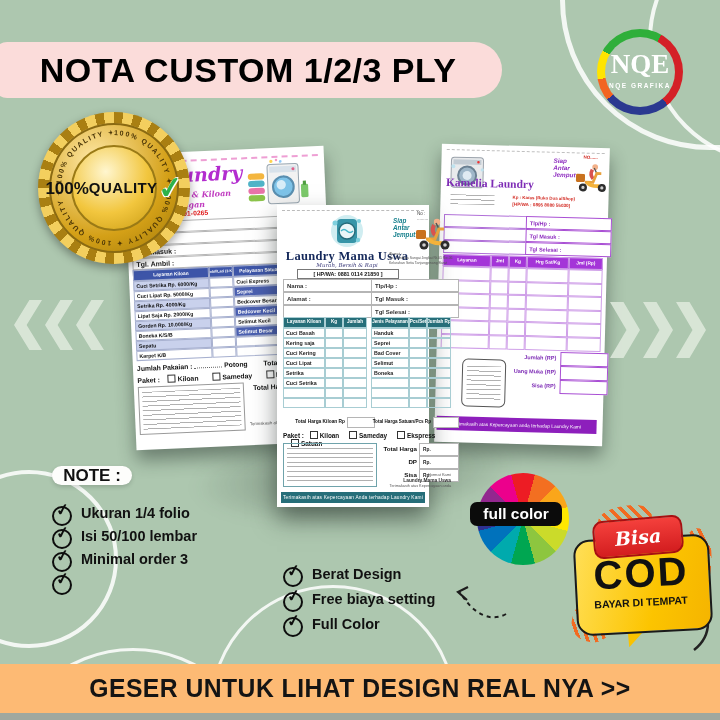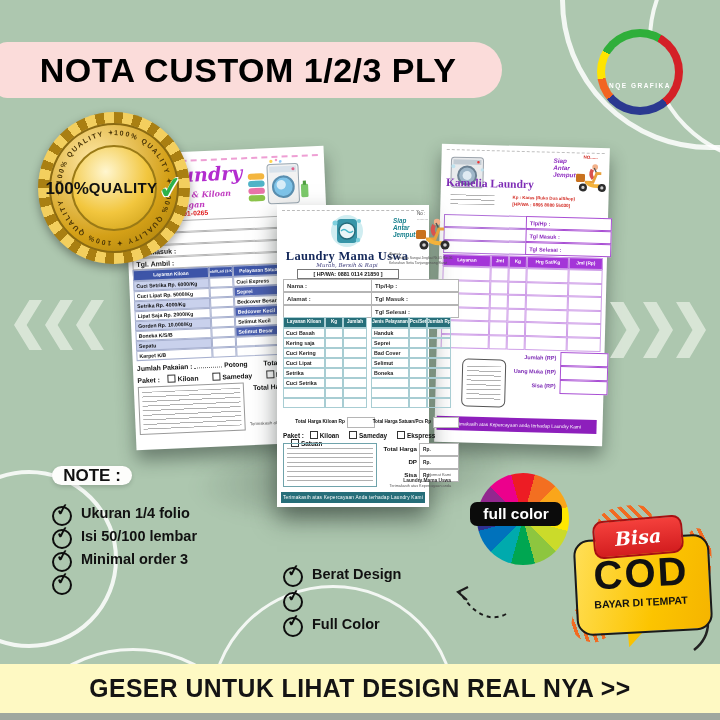--- a/index.html
+++ b/index.html
@@ -444,20 +444,22 @@
 
   <div class="abs" style="left:-6px;top:42px;width:508px;height:56px;background:#fbdcda;border-radius:14px 30px 30px 14px;z-index:7;
               display:flex;align-items:center;justify-content:center">
     <span style="font-size:34px;font-weight:700;letter-spacing:.5px;color:#000000">NOTA CUSTOM 1/2/3 PLY</span>
   </div>
 
   <div class="abs" style="left:597px;top:29px;width:86px;height:86px;z-index:7">
     <div class="abs" style="inset:0;border-radius:50%;
          background:conic-gradient(from -60deg,#2faf3a 0 90deg,#d42027 90deg 200deg,#2b3990 200deg 290deg,#f26522 290deg 320deg,#ffe400 320deg 360deg)"></div>
     <div class="abs" style="inset:8px;border-radius:50%;background:#adc7af"></div>
+    <div class="abs" style="left:0;top:20px;width:86px;text-align:center;font-size:27px;font-weight:900;color:#fff;letter-spac
+ing:1px;font-family:'Liberation Serif',serif">NQE</div>
     <div class="abs" style="left:0;top:53px;width:86px;text-align:center;font-size:6.5px;font-weight:700;color:#fff;letter-spacing:1.5px">NQE GRAFIKA</div>
   </div>
 
   <div class="chL" style="left:14px;top:300px;z-index:6"></div>
   <div class="chL" style="left:45px;top:300px;z-index:6"></div>
   <div class="chL" style="left:76px;top:300px;z-index:6"></div>
   <div class="chR" style="left:610px;top:302px;z-index:6"></div>
   <div class="chR" style="left:643px;top:302px;z-index:6"></div>
   <div class="chR" style="left:676px;top:302px;z-index:6"></div>
 
@@ -491,20 +493,21 @@
   <div class="li" style="left:283px;top:566px;width:200px;z-index:7">
     <span class="ck">
         <b>✓</b>
       </span>
     <span>Berat Design</span>
   </div>
   <div class="li" style="left:283px;top:591px;width:200px;z-index:7">
     <span class="ck">
         <b>✓</b>
       </span>
+    <span>Free biaya setting</span>
   </div>
   <div class="li" style="left:283px;top:616px;width:200px;z-index:7">
     <span class="ck">
         <b>✓</b>
       </span>
     <span>Full Color</span>
   </div>
 
   <div class="abs" style="left:477px;top:473px;width:92px;height:92px;border-radius:50%;z-index:7;
               background:conic-gradient(from -15deg,#ed1c24 0 30deg,#f36f21 30deg 60deg,#faa61a 60deg 90deg,#ffe800 90deg 120deg,#cbdb2a 120deg 150deg,#8dc63f 150deg 180deg,#00a651 180deg 210deg,#00aaad 210deg 240deg,#0072bc 240deg 270deg,#2e3192 270deg 300deg,#92278f 300deg 330deg,#ec008c 330deg 360deg)"></div>
@@ -528,18 +531,18 @@
   <div class="abs" style="left:580px;top:596px;width:122px;text-align:center;z-index:9;transform:rotate(-3deg);
               font-size:10.5px;font-weight:900;color:#111">BAYAR DI TEMPAT</div>
   <svg class="abs" style="left:688px;top:592px;z-index:7" width="30" height="62" viewBox="0 0 30 62">
     <path d="M4 2 C 26 18, 24 44, 6 58" stroke="#222" stroke-width="2.5" fill="none"></path>
   </svg>
   <svg class="abs" style="left:448px;top:578px;z-index:8" width="64" height="46" viewBox="0 0 64 46">
     <path d="M58 36 C 44 44, 26 38, 12 14" fill="none" stroke="#1c1c1c" stroke-width="2" stroke-dasharray="4 4"></path>
     <path d="M20 9 L10 14 L19 22" fill="none" stroke="#1c1c1c" stroke-width="2.2"></path>
   </svg>
 
-  <div class="abs" style="left:0;top:664px;width:720px;height:49px;background:#fef9c3;z-index:7;display:flex;align-items:center;justify-content:center">
+  <div class="abs" style="left:0;top:664px;width:720px;height:49px;background:#fdba74;z-index:7;display:flex;align-items:center;justify-content:center">
     <span style="font-size:26px;font-weight:900;color:#141414;transform:scaleX(.95);letter-spacing:.5px">GESER UNTUK LIHAT DESIGN REAL NYA &gt;&gt;</span>
   </div>
   <div class="abs" style="left:0;top:713px;width:720px;height:7px;background:#9fa89f;z-index:7"></div>
 
 </div>
 
 </body></html>

